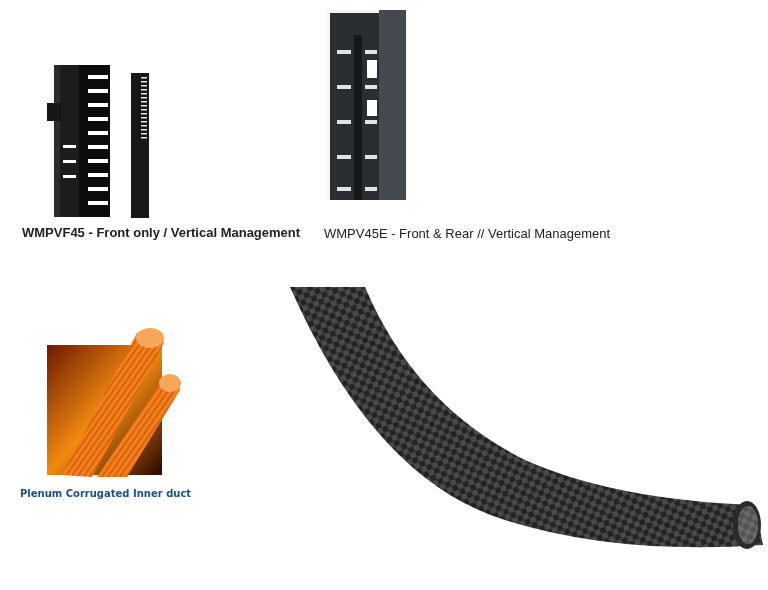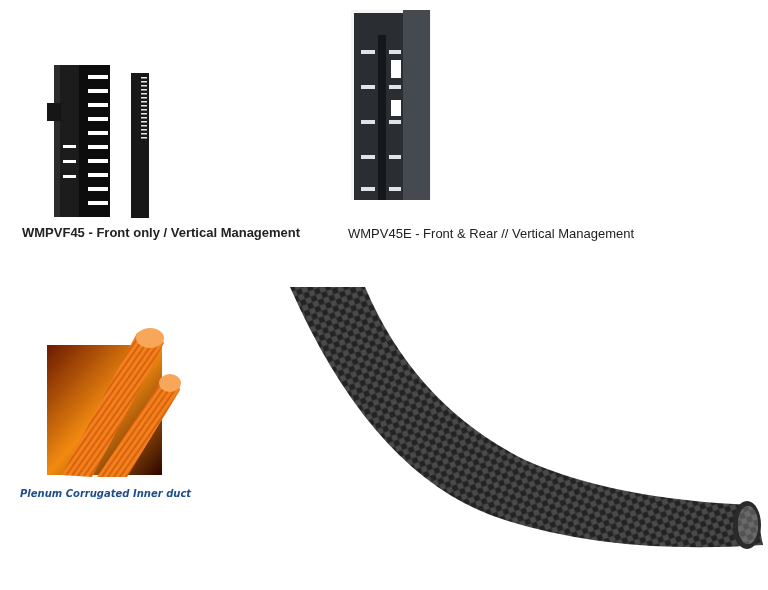--- a/index.html
+++ b/index.html
@@ -1,19 +1,19 @@
 <!DOCTYPE html>
 <html><head>
   <meta charset="utf-8">
   <style>
     html, body { margin: 0; padding: 0; background: #ffffff; }
     body { width: 768px; height: 590px; position: relative; overflow: hidden; font-family: "Liberation Sans", sans-serif; }
     .abs { position: absolute; }
     .caption { font-family: "Liberation Sans", sans-serif; font-size: 13px; color: #222222; white-space: nowrap; }
-    .caption-blue { font-family: "DejaVu Sans", sans-serif; font-size: 10px; font-weight: bold; color: #1f4e8c; white-space: nowrap; font-style: italic; }
+    .caption-blue { font-family: "DejaVu Sans", sans-serif; font-size: 10px; font-weight: bold; color: #1f4e8c; white-space: nowrap; }
   </style>
 </head>
 <body>
 
 <div class="abs" style="left:20px;top:60px;width:280px;height:185px;font-weight:bold;">
   <svg class="abs" style="left:10px;top:5px;" width="140" height="155" viewBox="0 0 140 155">
 
     <rect x="24" y="0" width="56" height="152" fill="#1c1c1c"></rect>
     <rect x="49" y="0" width="31" height="152" fill="#0c0c0c"></rect>
     <rect x="24" y="0" width="6" height="152" fill="#2c2c2c"></rect>
@@ -51,21 +51,21 @@
         <rect x="111" y="56" width="6" height="1.5"></rect>
       <rect x="111" y="60" width="6" height="1.5"></rect>
         <rect x="111" y="64" width="6" height="1.5"></rect>
       <rect x="111" y="68" width="6" height="1.5"></rect>
         <rect x="111" y="72" width="6" height="1.5"></rect>
     </g>
   </svg>
   <div class="abs caption" style="left:2px;top:165px;">WMPVF45 - Front only / Vertical Management</div>
 </div>
 
-<div class="abs" style="left:348px;top:0px;width:300px;height:245px;">
+<div class="abs" style="left:324px;top:0px;width:300px;height:245px;">
   <svg class="abs" style="left:3px;top:5px;" width="80" height="195" viewBox="0 0 80 195">
     <rect x="0" y="5" width="80" height="190" fill="#f4f4f4"></rect>
     <rect x="3" y="8" width="50" height="187" fill="#2a2e32"></rect>
     <rect x="52" y="5" width="27" height="190" fill="#444a50"></rect>
     <rect x="27" y="30" width="8" height="165" fill="#15181a"></rect>
     <g fill="#dfe4e8">
       <rect x="10" y="45" width="14" height="4"></rect>
         <rect x="38" y="45" width="12" height="4"></rect>
       <rect x="10" y="80" width="14" height="4"></rect>
         <rect x="38" y="80" width="12" height="4"></rect>

